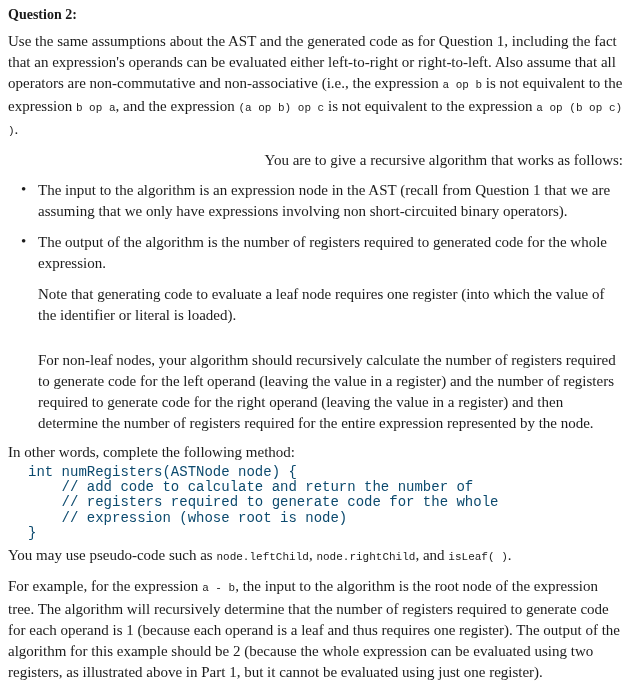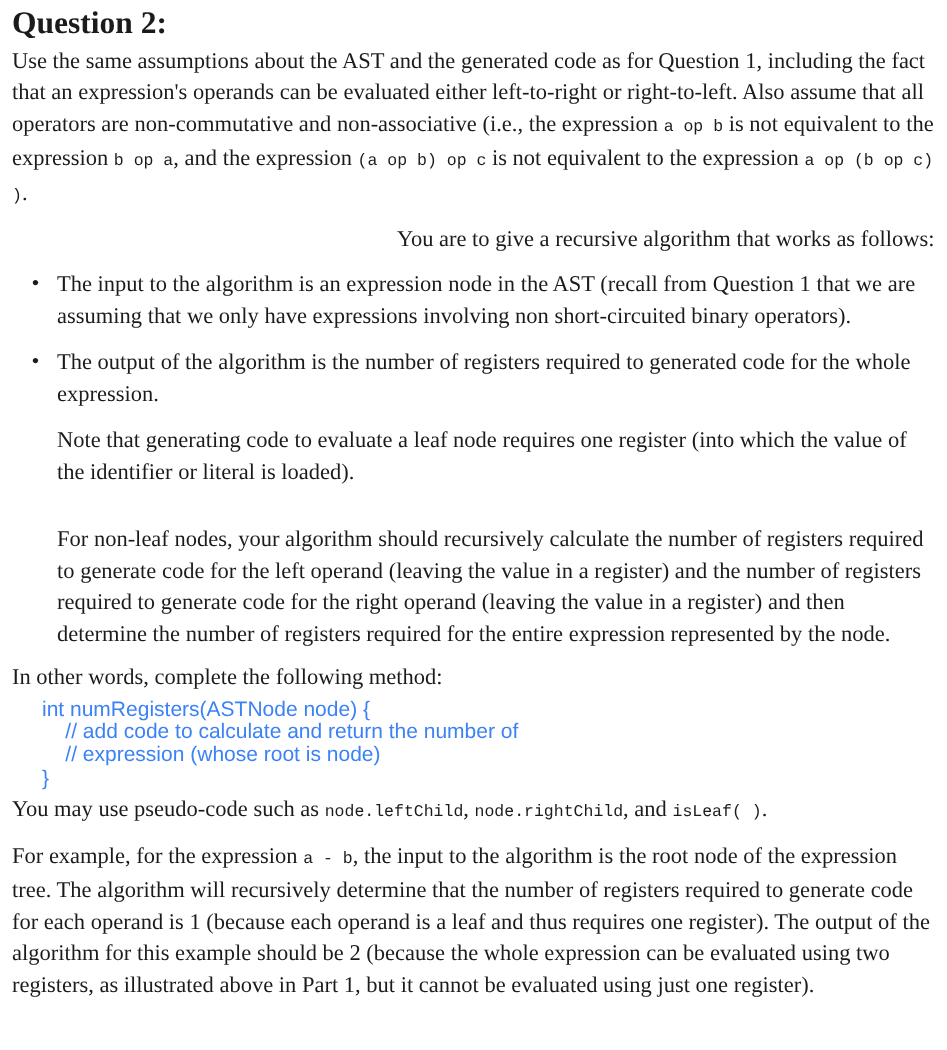--- a/index.html
+++ b/index.html
@@ -9,21 +9,21 @@
     overflow: hidden;
     background: #ffffff;
     color: #1b1b1b;
     font-family: "Liberation Serif", serif;
     font-size: 15px;
     line-height: 21px;
     box-sizing: border-box;
     padding: 5px 8px 0 8px;
   }
   .heading {
-    font-size: 21px;
+    font-size: 14px;
     line-height: 20px;
     font-weight: bold;
     margin: 0 0 6px 0;
   }
   p { margin: 0; }
   .p-intro   { margin-bottom: 8px; }
   .p-leadin  { margin-bottom: 9px; text-align: right; }
   .p-note    { margin-bottom: 24px; }
   .p-nonleaf { margin-bottom: 8px; }
   .p-inother { margin-bottom: 2px; }
@@ -41,26 +41,26 @@
     left: 13px;
     top: -1px;
     font-size: 15px;
   }
   .mono {
     font-family: Liberation Mono, monospace;
     font-size: 11px;
   }
   .em { }
   .code {
-    font-family: Liberation Sans, sans-serif;
+    font-family: Liberation Mono, monospace;
     font-size: 14px;
     line-height: 15.2px;
     white-space: pre;
     margin: 0 0 4px 20px;
-    color: #3b82f6;
+    color: #0c4a6e;
   }
   .code-line { display: block; }
 </style>
 </head>
 <body>
 
 <div class="page">
 
   <h1 class="heading">Question 2:</h1>
 
@@ -72,19 +72,19 @@
     <div class="bullet"><span class="dot">•</span><span>The input to the algorithm is an expression node in the AST (recall from Question 1 that we are assuming that we only have expressions involving non short-circuited binary operators).</span></div>
     <div class="bullet"><span class="dot">•</span><span>The output of the algorithm is the number of registers required to generated code for the </span><span class="em">whole</span><span> expression.</span></div>
   </div>
 
   <p class="p-note indent">Note that generating code to evaluate a leaf node requires one register (into which the value of the identifier or literal is loaded).</p>
 
   <p class="p-nonleaf indent">For non-leaf nodes, your algorithm should recursively calculate the number of registers required to generate code for the left operand (leaving the value in a register) and the number of registers required to generate code for the right operand (leaving the value in a register) and then determine the number of registers required for the entire expression represented by the node.</p>
 
   <p class="p-inother">In other words, complete the following method:</p>
 
-  <pre class="code"><span class="code-line">int numRegisters(ASTNode node) {</span><span class="code-line">    // add code to calculate and return the number of</span><span class="code-line">    // expression (whose root is node)</span><span class="code-line">}</span></pre>
+  <pre class="code"><span class="code-line">int numRegisters(ASTNode node) {</span><span class="code-line">    // add code to calculate and return the number of</span><span class="code-line">    // registers required to generate code for the whole</span><span class="code-line">    // expression (whose root is node)</span><span class="code-line">}</span></pre>
 
   <p class="p-pseudo"><span>You may use pseudo-code such as </span><span class="mono">node.leftChild</span><span>, </span><span class="mono">node.rightChild</span><span>, and </span><span class="mono">isLeaf( )</span><span>.</span></p>
 
   <p class="p-example"><span>For example, for the expression </span><span class="mono">a - b</span><span>, the input to the algorithm is the root node of the expression tree. The algorithm will recursively determine that the number of registers required to generate code for each operand is 1 (because each operand is a leaf and thus requires one register). The output of the algorithm for this example should be 2 (because the whole expression can be evaluated using two registers, as illustrated above in Part 1, but it cannot be evaluated using just one register).</span></p>
 
 </div>
 
 </body></html>

